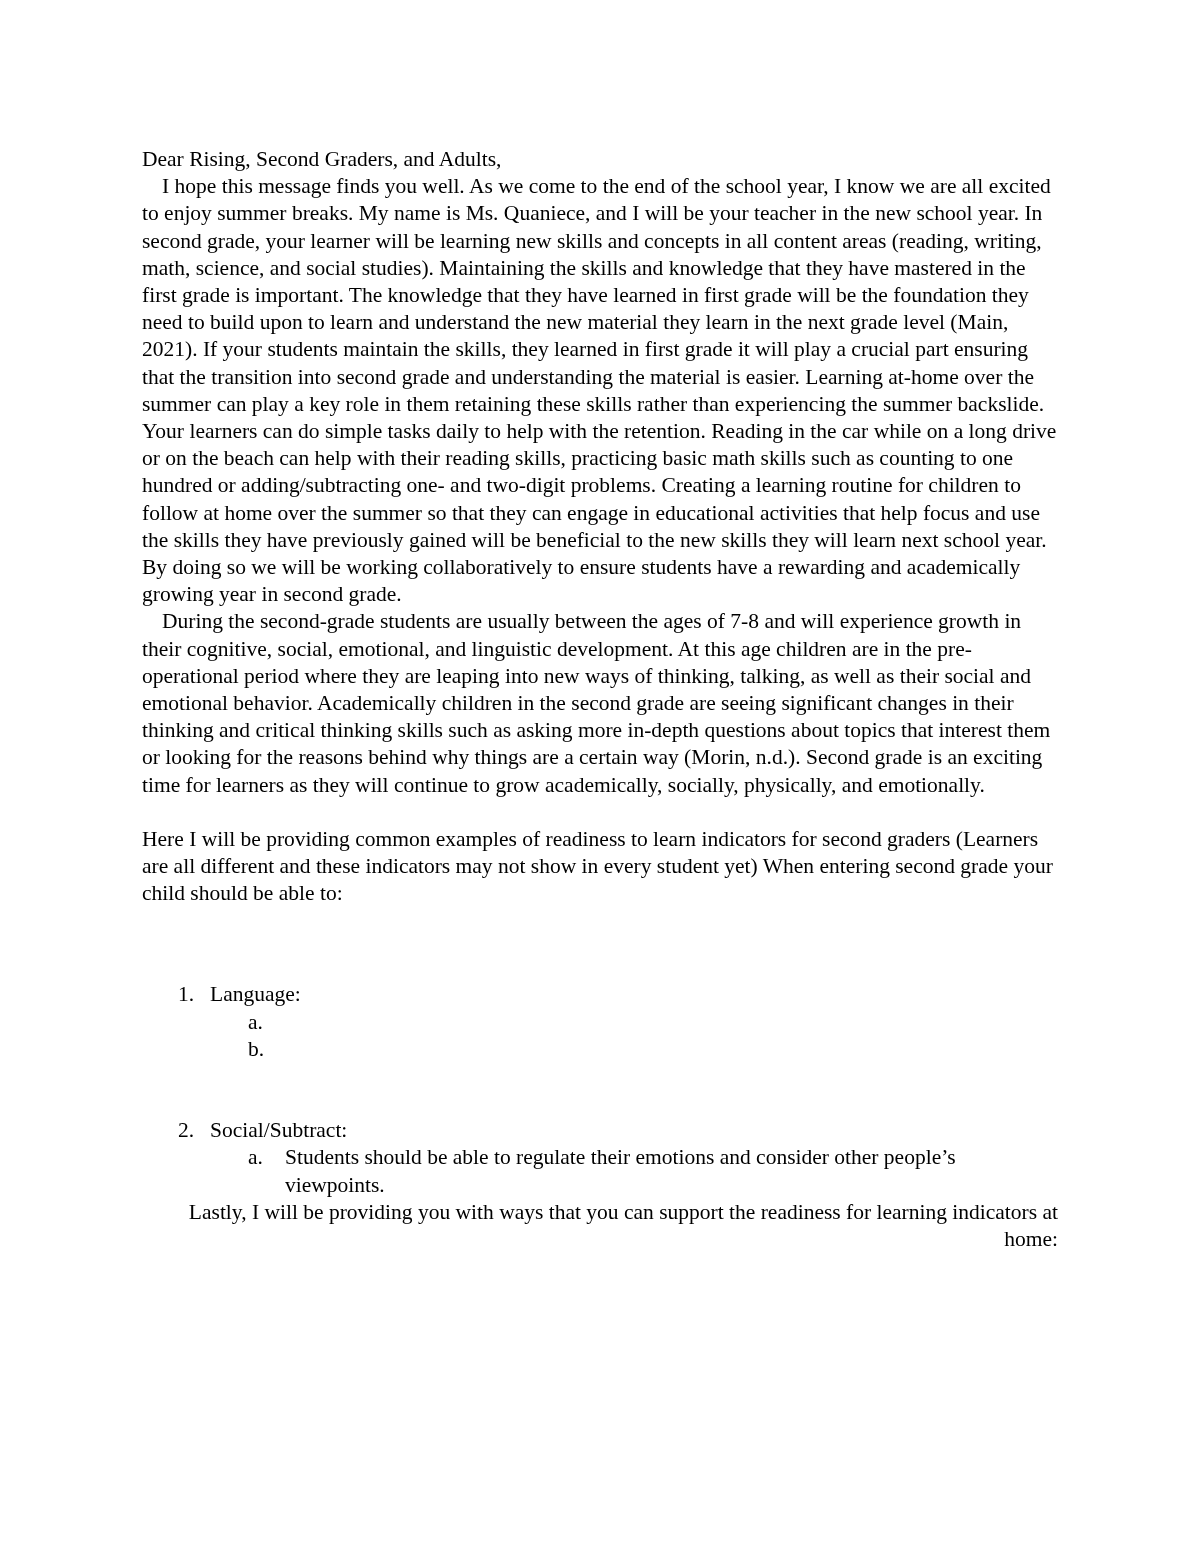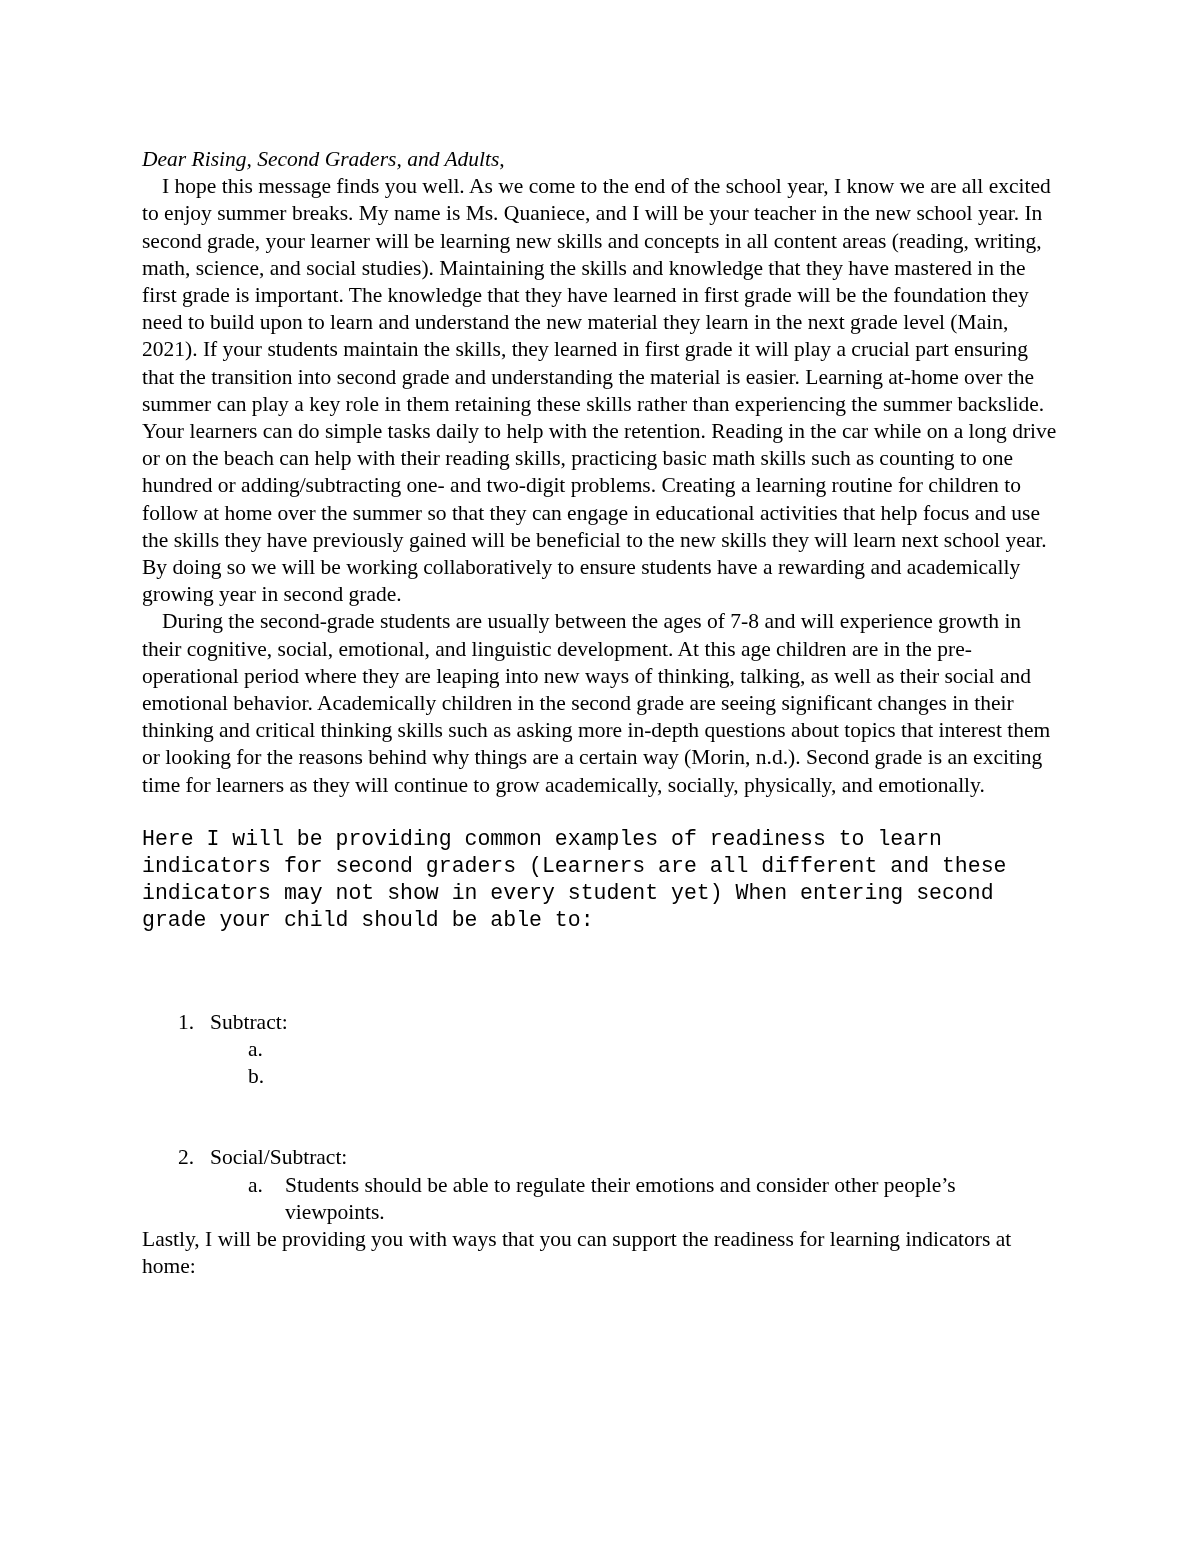--- a/index.html
+++ b/index.html
@@ -30,28 +30,26 @@
     width: 916px;
     font-size: 21.5px;
     line-height: 27.2px;
     text-align: left;
   }
   p.para {
     margin: 0;
   }
   .salutation {
     margin: 0 0 48px 0;
-    font-style: italic;
   }
   .first-indent {
     text-indent: 20px;
   }
   .gap-small {
     margin-top: 27px !important;
-    font-family: Liberation Mono, monospace;
   }
   .list {
     margin-top: 74px;
   }
   .list-item {
     margin: 0;
   }
   .list-item + .list-item {
     margin-top: 54px;
   }
@@ -75,20 +73,21 @@
     width: 37px;
     margin-left: 106px;
     flex: 0 0 auto;
   }
   .sub-text {
     flex: 1 1 auto;
     max-width: 760px;
   }
   .closing {
     margin-top: 0;
+    text-align: right;
   }
 </style>
 </head>
 <body>
 
 <div class="page">
   <div class="content">
 
     <p class="para salutation">Dear Rising, Second Graders, and Adults,</p>
 
@@ -96,21 +95,21 @@
 
     <p class="para first-indent">During the second-grade students are usually between the ages of 7-8 and will experience growth in their cognitive, social, emotional, and linguistic development. At this age children are in the pre-operational period where they are leaping into new ways of thinking, talking, as well as their social and emotional behavior. Academically children in the second grade are seeing significant changes in their thinking and critical thinking skills such as asking more in-depth questions about topics that interest them or looking for the reasons behind why things are a certain way (Morin, n.d.). Second grade is an exciting time for learners as they will continue to grow academically, socially, physically, and emotionally.</p>
 
     <p class="para gap-small">Here I will be providing common examples of readiness to learn indicators for second graders (Learners are all different and these indicators may not show in every student yet) When entering second grade your child should be able to:</p>
 
     <div class="list">
 
       <div class="list-item">
         <div class="li-head">
           <span class="li-num">1.</span>
-          <span class="li-title">Subtract:</span>
+          <span class="li-title">Language:</span>
         </div>
         <div class="sub-item">
           <span class="sub-letter">a.</span>
         </div>
         <div class="sub-item">
           <span class="sub-letter">b.</span>
         </div>
       </div>
 
       <div class="list-item">

